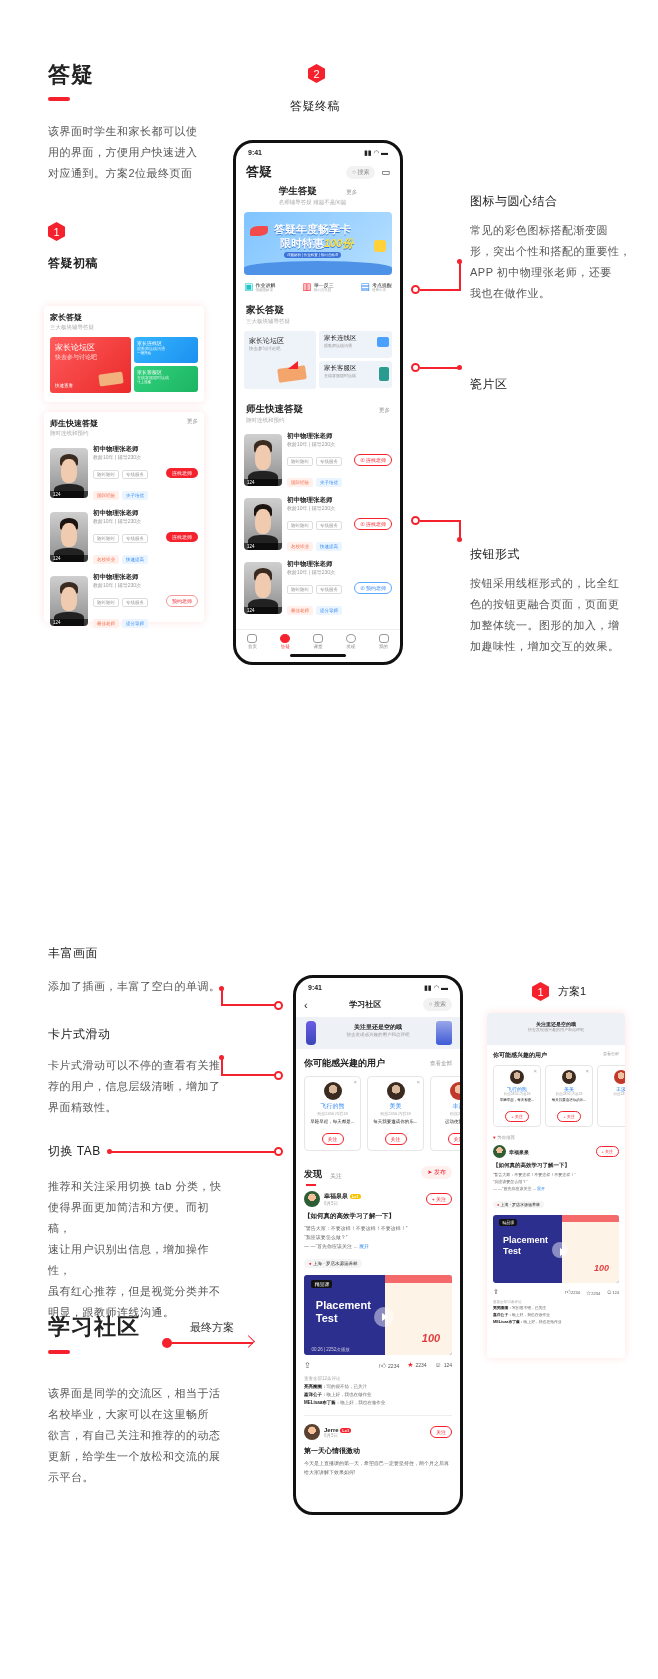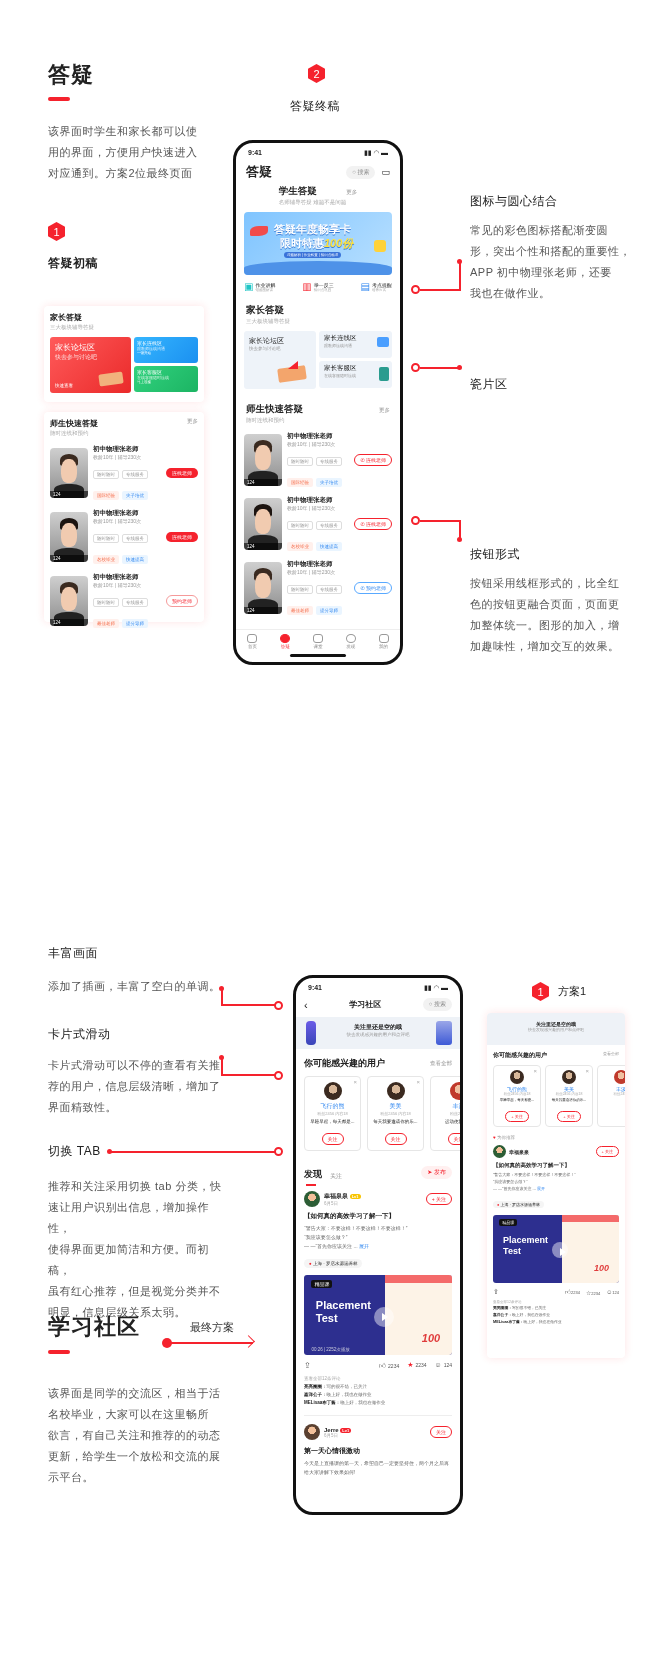--- a/index.html
+++ b/index.html
@@ -346,24 +346,24 @@
   <div class="desc" style="margin-top:12px">
     <div>卡片式滑动可以不停的查看有关推</div>
       <div>荐的用户，信息层级清晰，增加了</div>
       <div>界面精致性。</div>
   </div>
 </div>
 <div class="abs" style="left:48px;top:1143px;width:180px">
   <div class="h3" style="font-weight:normal">切换 TAB</div>
   <div class="desc" style="margin-top:16px">
     <div>推荐和关注采用切换 tab 分类，快</div>
+      <div>使得界面更加简洁和方便。而初稿，</div>
       <div>速让用户识别出信息，增加操作性，</div>
-      <div>使得界面更加简洁和方便。而初稿，</div>
       <div>虽有红心推荐，但是视觉分类并不</div>
-      <div>明显，信息层级关系太弱。</div>
+      <div>明显，跟教师连线沟通。</div>
   </div>
 </div>
 
 <div class="dot" style="left:219px;top:986px"></div>
 <div class="line" style="left:221px;top:989px;width:2px;height:16px"></div>
 <div class="line" style="left:221px;top:1004px;width:55px;height:2px"></div>
 <div class="ring" style="left:274px;top:1001px"></div>
 
 <div class="dot" style="left:219px;top:1055px"></div>
 <div class="line" style="left:221px;top:1058px;width:2px;height:17px"></div>

